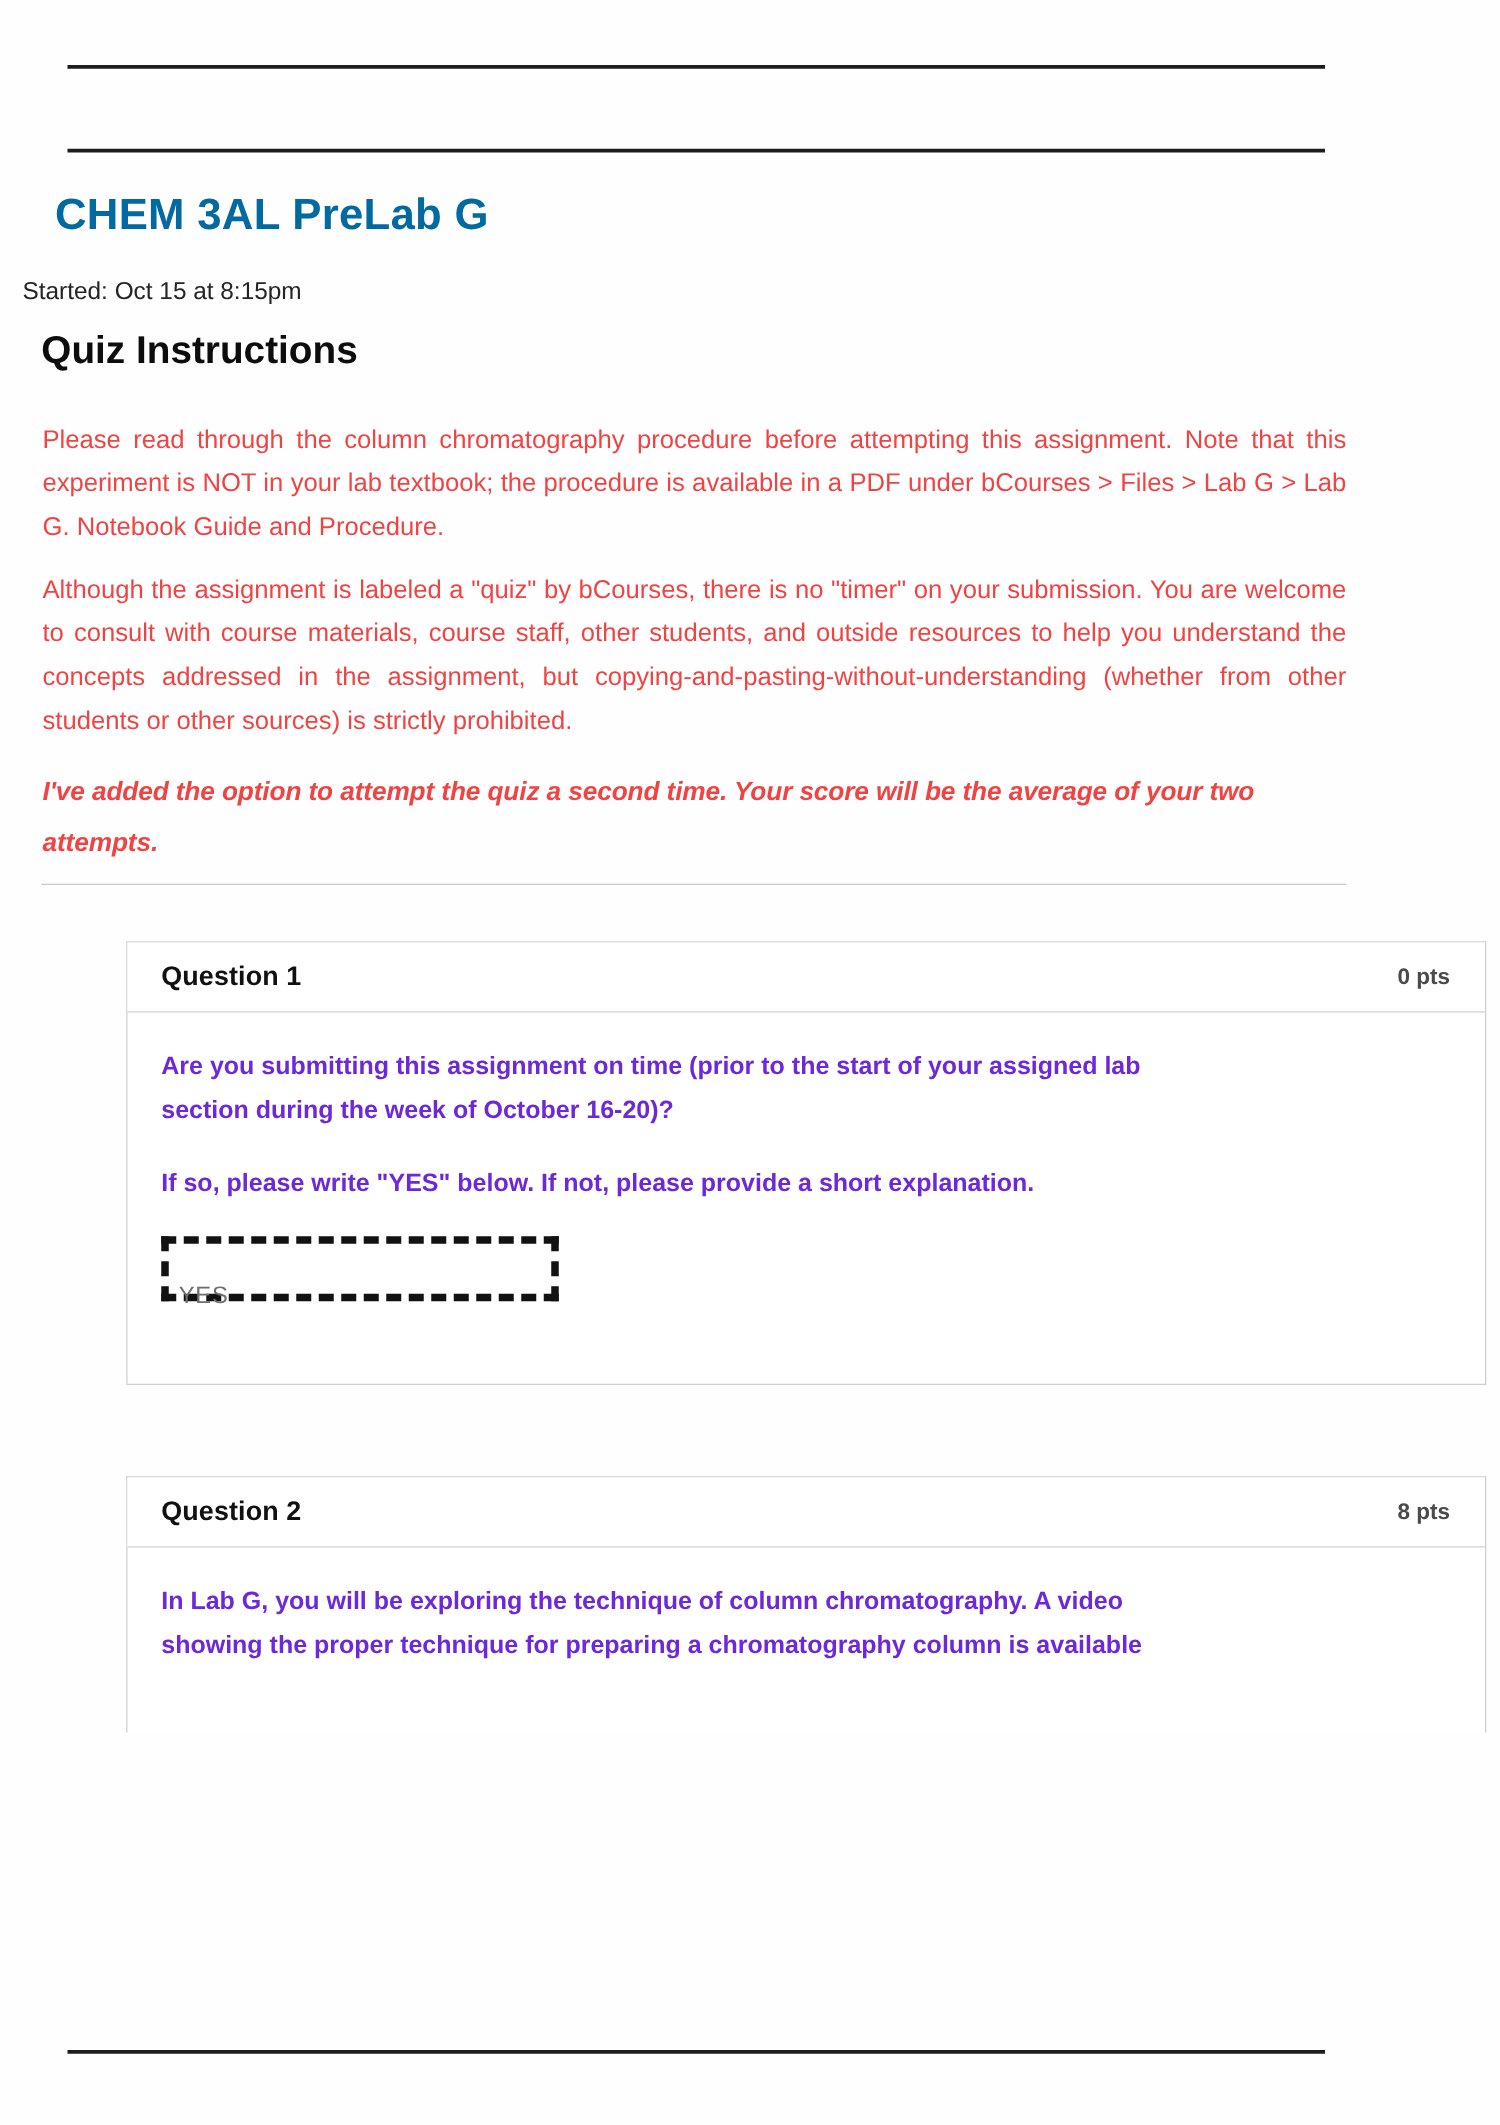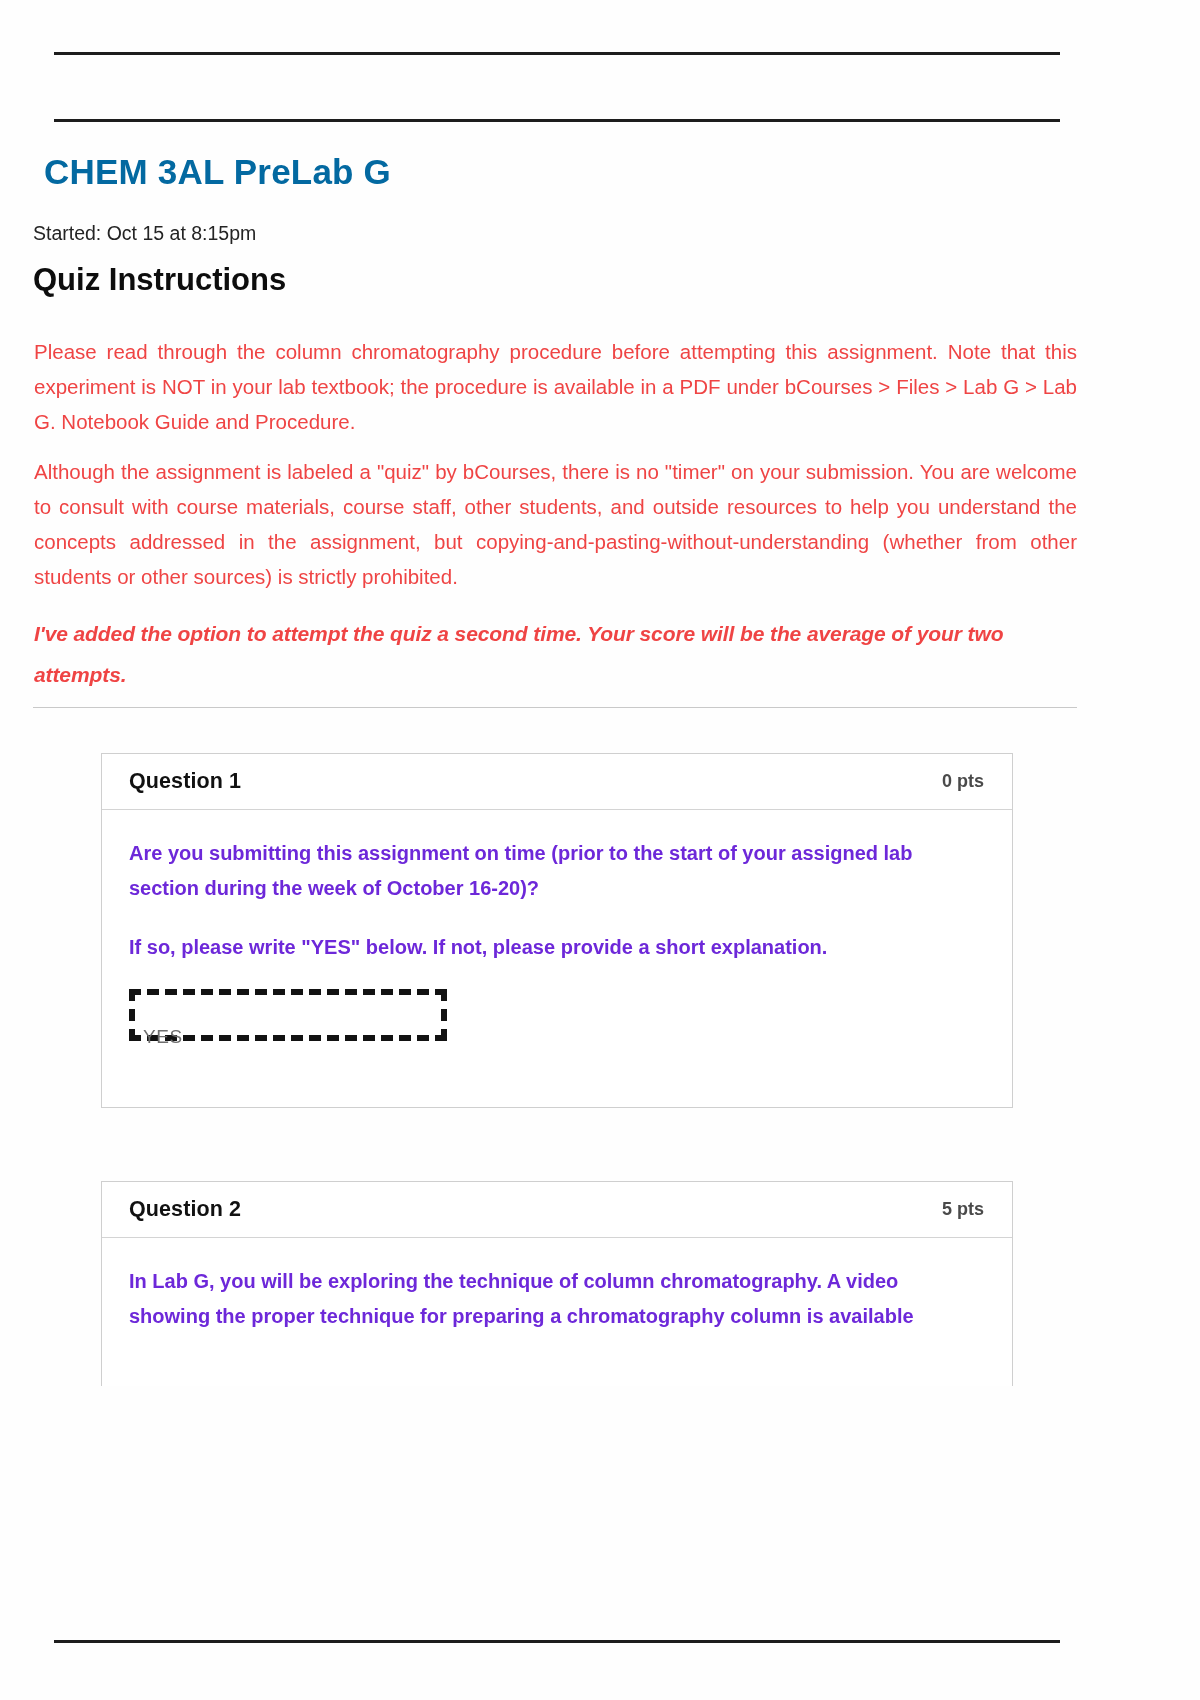--- a/index.html
+++ b/index.html
@@ -55,21 +55,21 @@
     left: 44px;
     top: 152px;
     font-size: 35px;
     font-weight: bold;
     letter-spacing: 0.2px;
     color: #0369a1;
     white-space: nowrap;
   }
   .started-line {
     position: absolute;
-    left: 33px;
+    left: 18px;
     top: 222px;
     font-size: 19.5px;
     color: #242424;
     white-space: nowrap;
   }
   .instructions-heading {
     position: absolute;
     left: 33px;
     top: 262px;
     font-size: 31px;
@@ -106,21 +106,21 @@
     top: 707px;
     width: 1044px;
     height: 0;
     border-top: 1px solid #c9c9c9;
   }
 
   
   .question-box {
     position: absolute;
     left: 101px;
-    width: 912px;
+    width: 1088px;
     border: 1px solid #cfcfcf;
     background: #ffffff;
     box-sizing: border-box;
   }
   .question-box.q1 { top: 753px; height: 355px; }
   .question-box.q2 { top: 1181px; height: 205px; border-bottom: none; }
 
   .q-header {
     height: 56px;
     border-bottom: 1px solid #d4d4d4;
@@ -205,21 +205,21 @@
       <p class="q-text">If so, please write "YES" below. If not, please provide a short explanation.</p>
       <div class="answer-field">
         <span class="answer-value" placeholder="">YES</span>
       </div>
     </div>
   </div>
 
   <div class="question-box q2">
     <div class="q-header">
       <span class="q-name">Question 2</span>
-      <span class="q-points">5 pts</span>
+      <span class="q-points">8 pts</span>
     </div>
     <div class="q-body">
       <p class="q-text">In Lab G, you will be exploring the technique of column chromatography. A video showing the proper technique for preparing a chromatography column is available</p>
     </div>
   </div>
 
   <div class="rule-bottom"></div>
 </div>
 
 </body></html>

